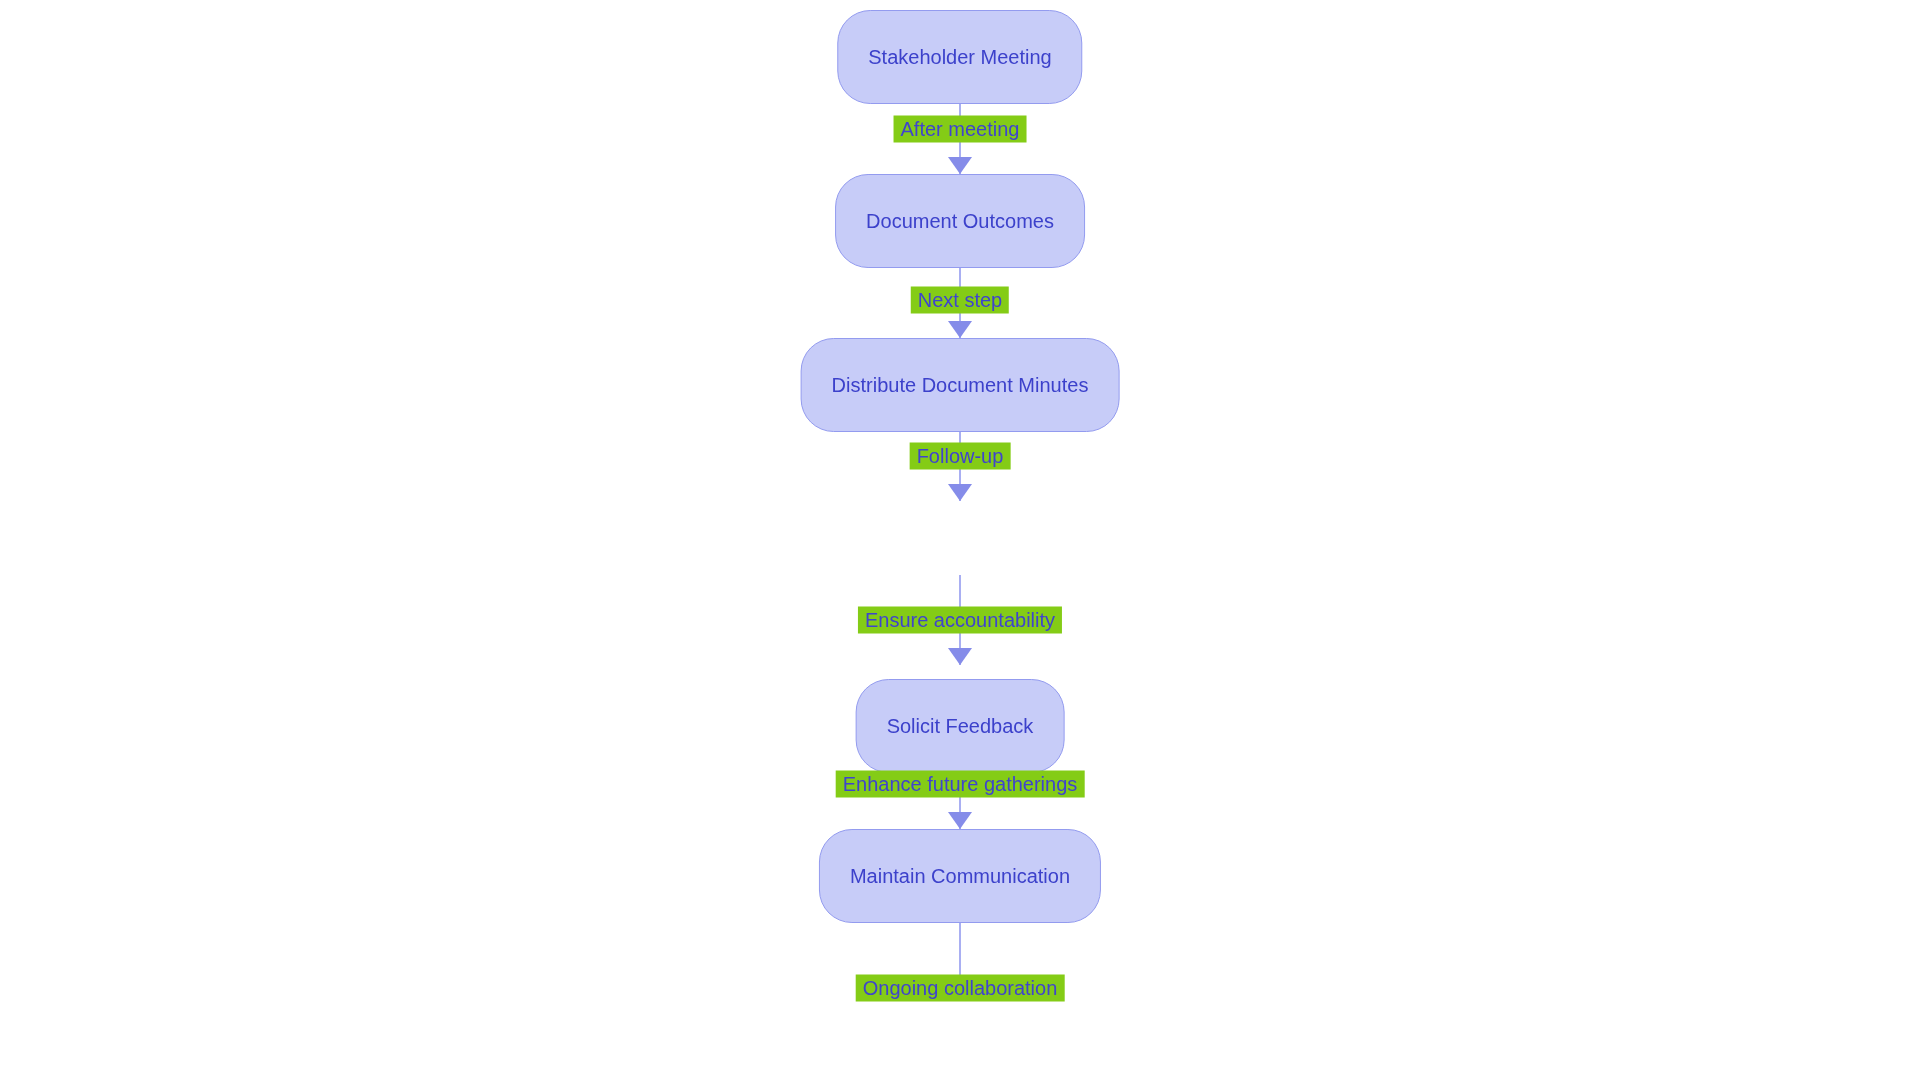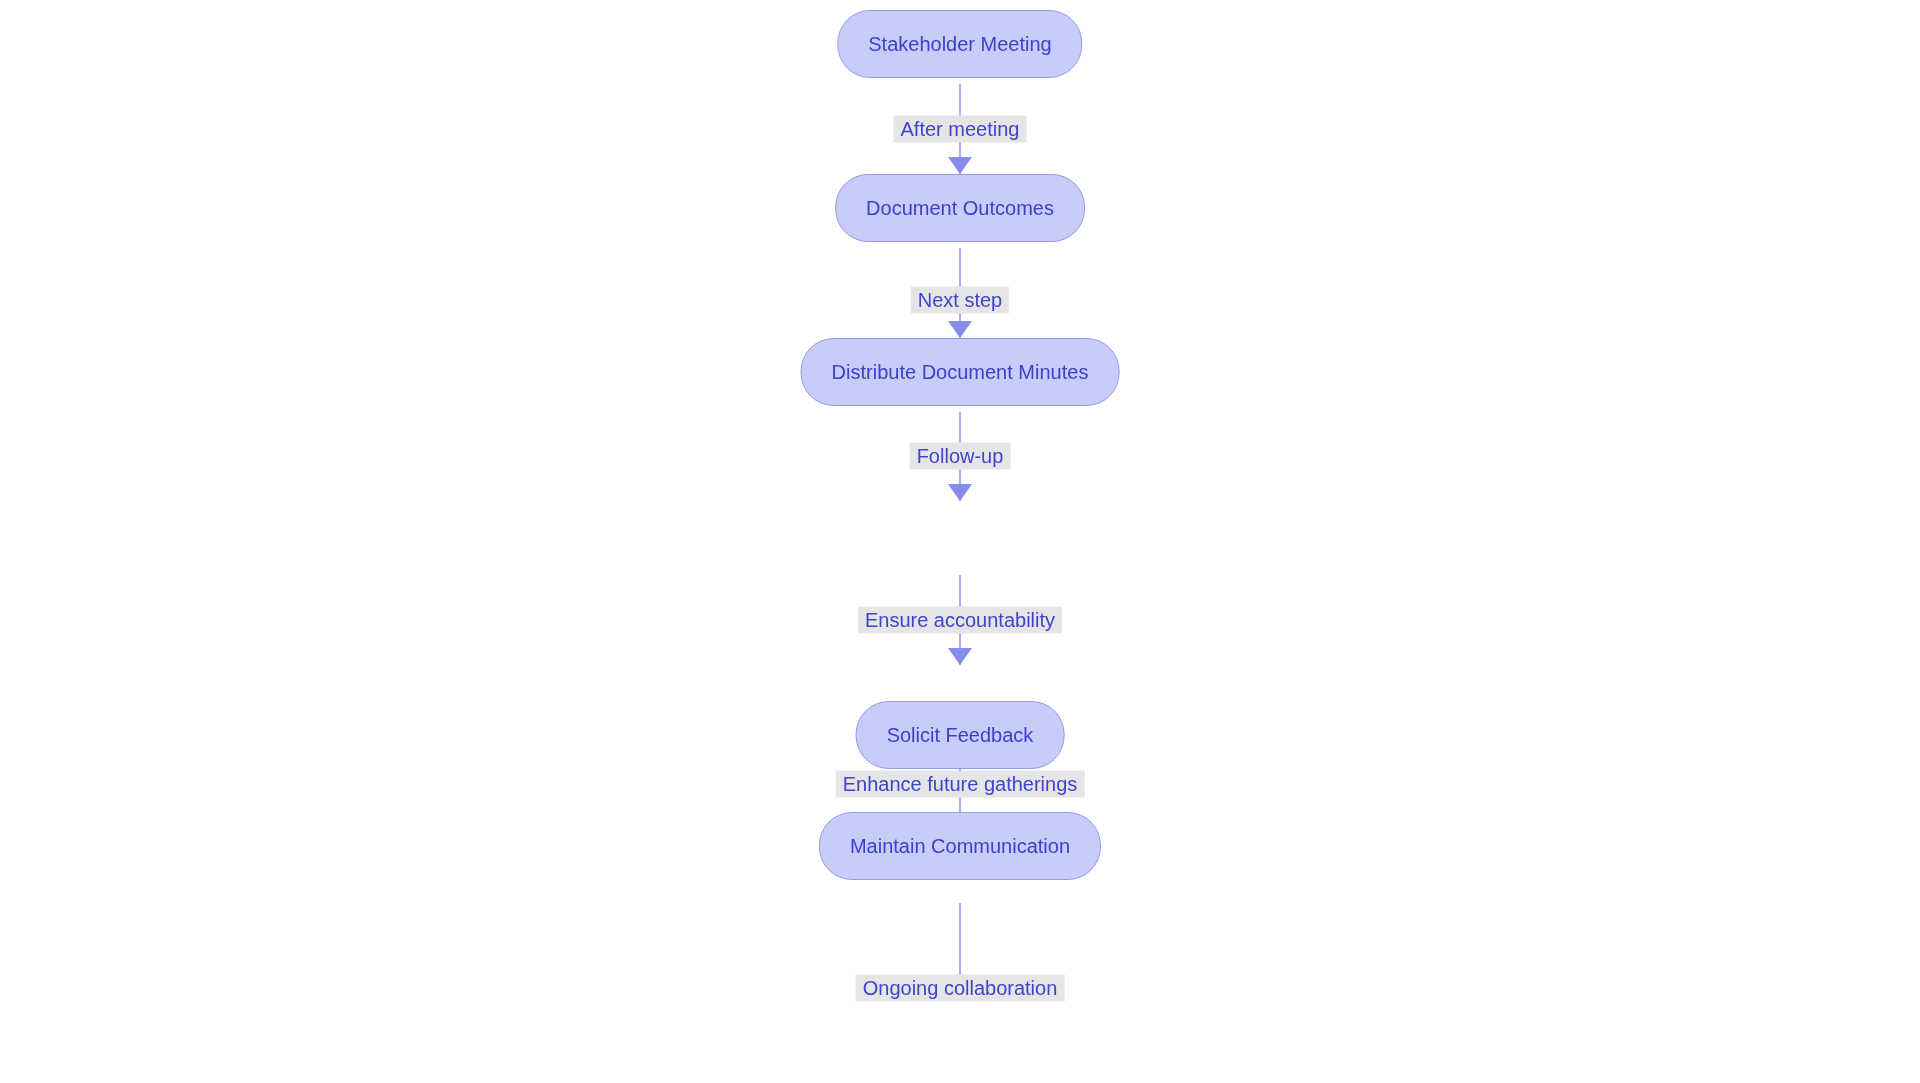--- a/index.html
+++ b/index.html
@@ -12,21 +12,21 @@
     width: 1920px;
     height: 1083px;
     background: #ffffff;
     overflow: hidden;
     font-family: "Liberation Sans", "DejaVu Sans", sans-serif;
   }
   .node {
     position: absolute;
     left: 960px;
     transform: translateX(-50%);
-    height: 68px;
+    height: 94px;
     box-sizing: border-box;
     display: flex;
     align-items: center;
     justify-content: center;
     padding: 0 30px;
     background: #c7ccf8;
     border: 1.5px solid #939bef;
     border-radius: 33px;
     color: #3c41cb;
     font-size: 20px;
@@ -48,21 +48,21 @@
     height: 0;
     border-left: 12px solid transparent;
     border-right: 12px solid transparent;
     border-top: 17px solid #858ce9;
     z-index: 2;
   }
   .edge-label {
     position: absolute;
     left: 960px;
     transform: translate(-50%, -50%);
-    background: #e5e5e5;
+    background: #84cc16;
     padding: 2px 7px;
     color: #3f44ce;
     font-size: 20px;
     white-space: nowrap;
     z-index: 4;
   }
 </style>
 </head>
 <body>
 
@@ -70,24 +70,24 @@
 
   <div class="node" style="top:10px">
     <span>Stakeholder Meeting</span>
   </div>
   <div class="node" style="top:174px">
     <span>Document Outcomes</span>
   </div>
   <div class="node" style="top:338px">
     <span>Distribute Document Minutes</span>
   </div>
-  <div class="node" style="top:701px">
+  <div class="node" style="top:679px">
     <span>Solicit Feedback</span>
   </div>
-  <div class="node" style="top:812px">
+  <div class="node" style="top:829px">
     <span>Maintain Communication</span>
   </div>
 
   <div class="edge-line" style="top:84px;height:90px"></div>
   <div class="edge-arrow" style="top:157px"></div>
   <div class="edge-label" style="top:129px">After meeting</div>
 
   <div class="edge-line" style="top:248px;height:90px"></div>
   <div class="edge-arrow" style="top:321px"></div>
   <div class="edge-label" style="top:300px">Next step</div>

